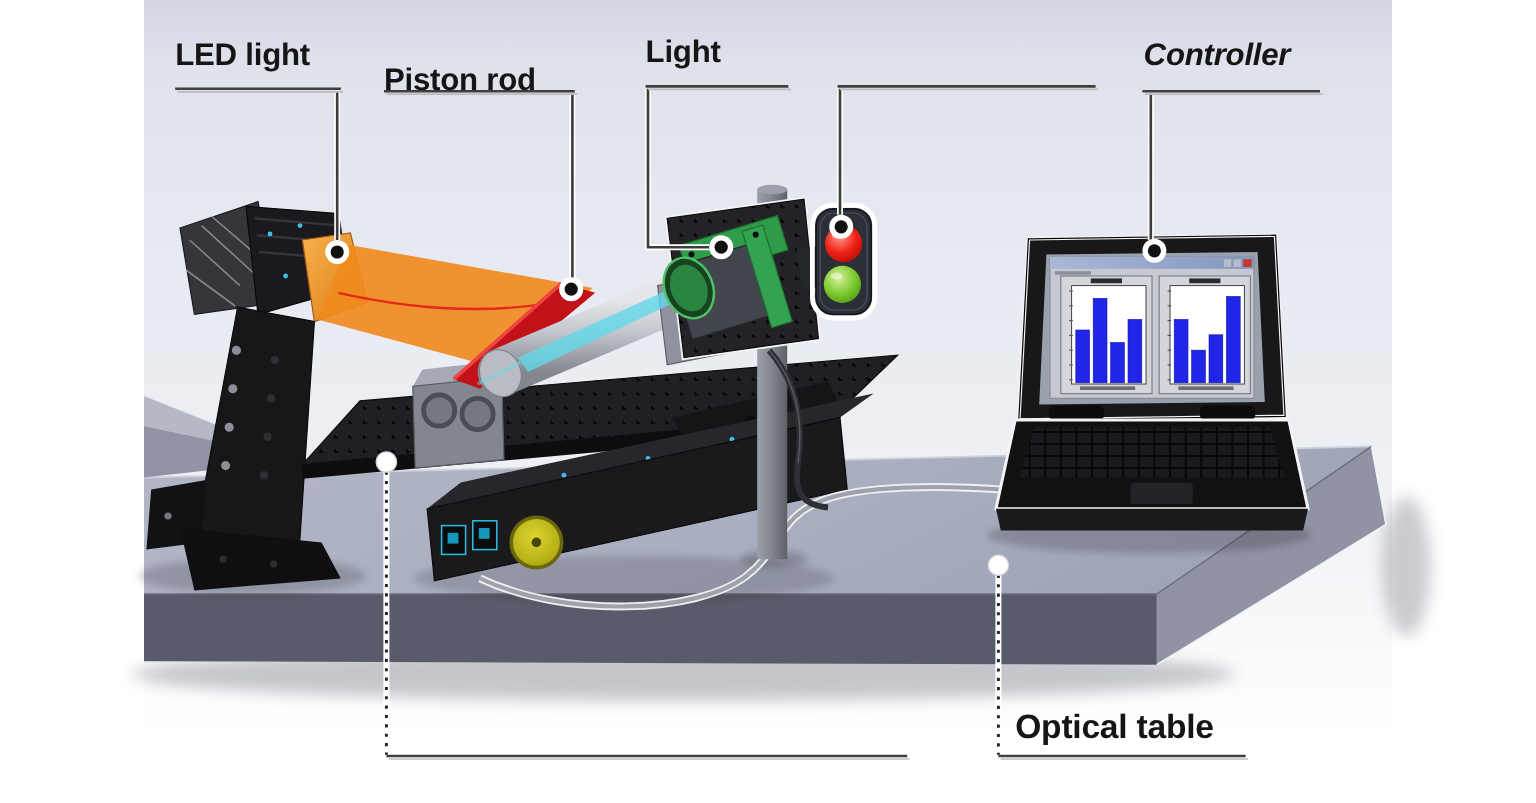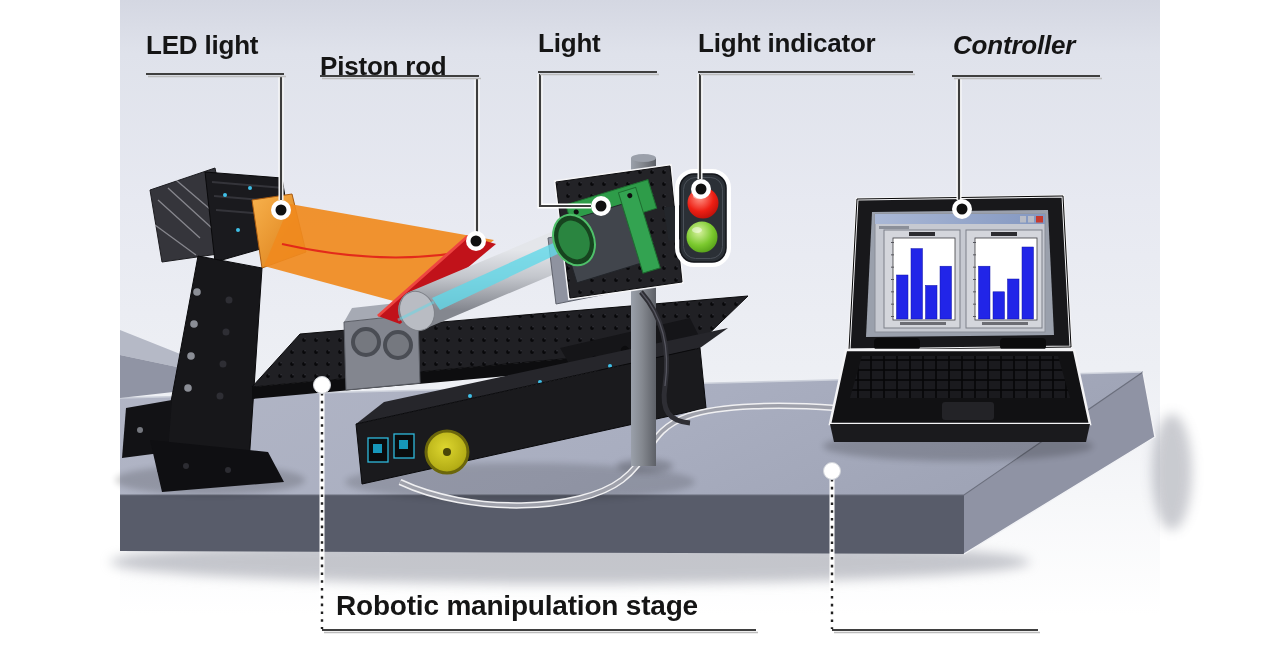--- a/index.html
+++ b/index.html
@@ -331,16 +331,15 @@
           <circle cx="962" cy="209" r="5.5" fill="#101010"></circle>
         <circle cx="322" cy="385" r="8.5" fill="#ffffff" stroke="#cfd2d8"></circle>
         <circle cx="832" cy="471" r="8.5" fill="#ffffff" stroke="#cfd2d8"></circle>
       </g>
     </g>
   </svg>
 
   <div class="callout-label callout-top" style="left:146px;top:30px;">LED light</div>
   <div class="callout-label callout-top" style="left:320px;top:30px;margin-top:21px;">Piston rod</div>
   <div class="callout-label callout-top" style="left:538px;top:28px;">Light</div>
-  <div class="callout-label callout-top" style="left:698px;top:28px;">Light indicator</div>
   <div class="callout-label callout-top" style="left:953px;top:30px;font-style:italic;">Controller</div>
-  <div class="callout-label callout-bottom" style="left:336px;top:590px;">Robotic manipulation stage</div>
+  <div class="callout-label callout-bottom" style="left:846px;top:590px;">Optical table</div>
 </div>
 
 </body></html>

